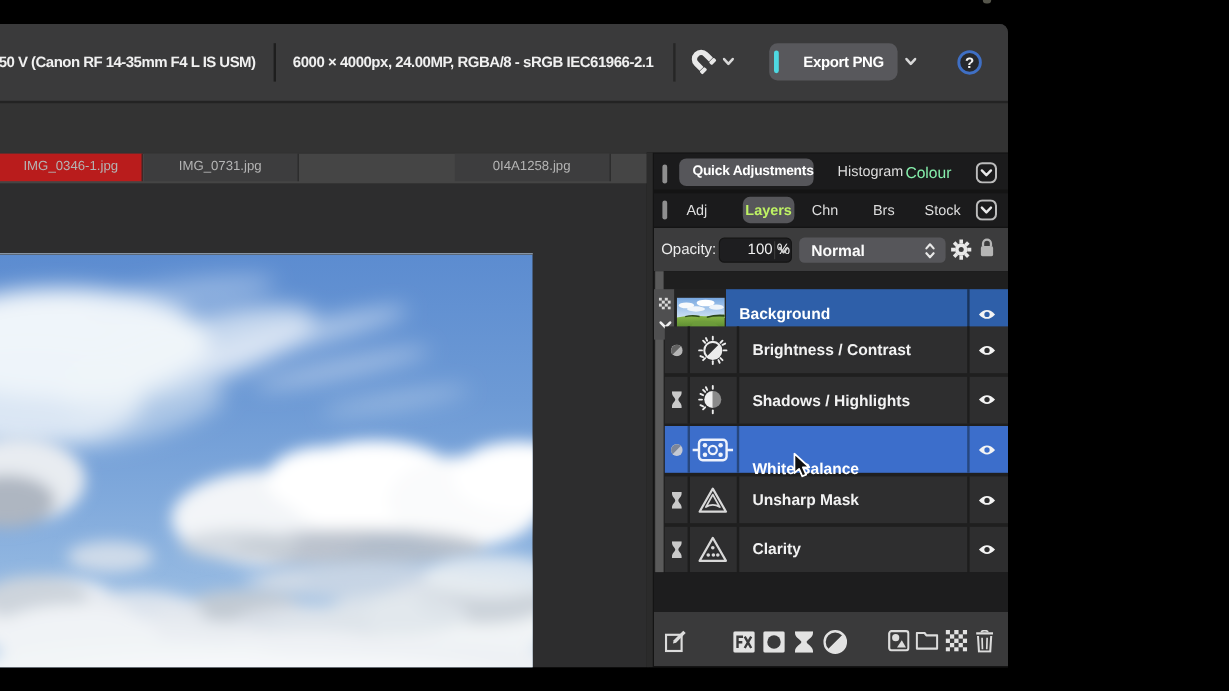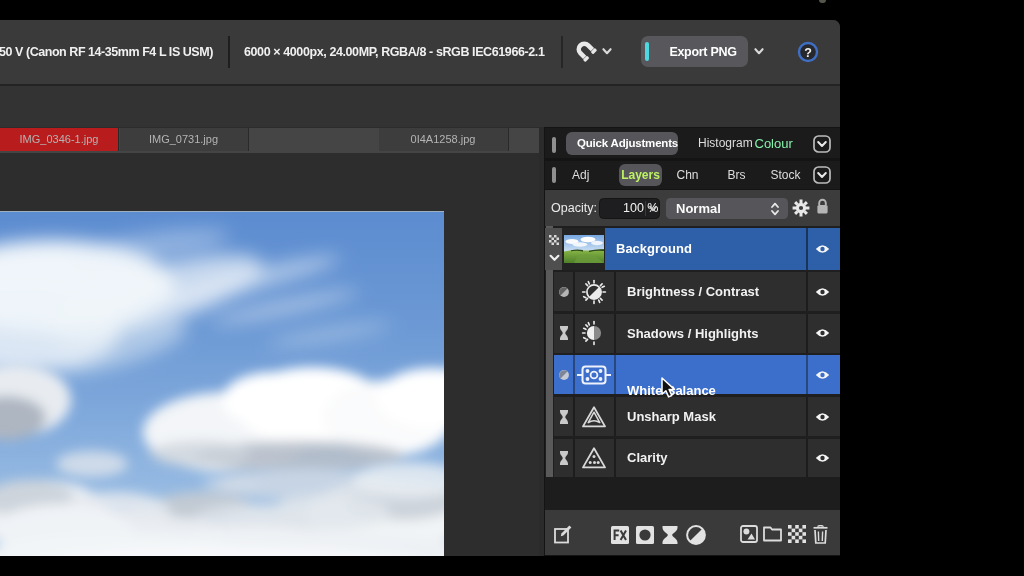--- a/index.html
+++ b/index.html
@@ -180,21 +180,21 @@
       </svg>
       <svg class="abs" style="left:270.5px;top:8px;" width="13" height="17" viewBox="0 0 13 17">
         <path d="M3.2 7 V5 A3.3 3.3 0 0 1 9.8 5 V7" fill="none" stroke="#b5b5b5" stroke-width="1.9"></path>
         <rect x="1.4" y="7" width="10.2" height="8.6" rx="1.6" fill="#b5b5b5"></rect>
       </svg>
     </div>
 
     <div class="abs" style="left:6px;top:99px;width:295px;height:251px;background:#1f1f1f;"></div>
     <div class="abs" style="left:7px;top:99px;width:7px;height:251px;background:#5a5a5a;"></div>
 
-    <div class="abs" style="left:6px;top:101px;width:295px;height:42px;">
+    <div class="abs" style="left:6px;top:114px;width:295px;height:42px;">
       <div class="abs" style="left:0;top:0;width:17px;height:42px;background:#4f4f50;">
         <svg class="abs" style="left:4px;top:7px;" width="10" height="10" viewBox="0 0 10 10">
           <g fill="#d9d9d9">
               <rect x="0" y="0" width="2.5" height="2.5"></rect>
               <rect x="5" y="0" width="2.5" height="2.5"></rect>
               <rect x="2.5" y="2.5" width="2.5" height="2.5"></rect>
               <rect x="7.5" y="2.5" width="2.5" height="2.5"></rect>
               <rect x="0" y="5" width="2.5" height="2.5"></rect>
               <rect x="5" y="5" width="2.5" height="2.5"></rect>
               <rect x="2.5" y="7.5" width="2.5" height="2.5"></rect>

